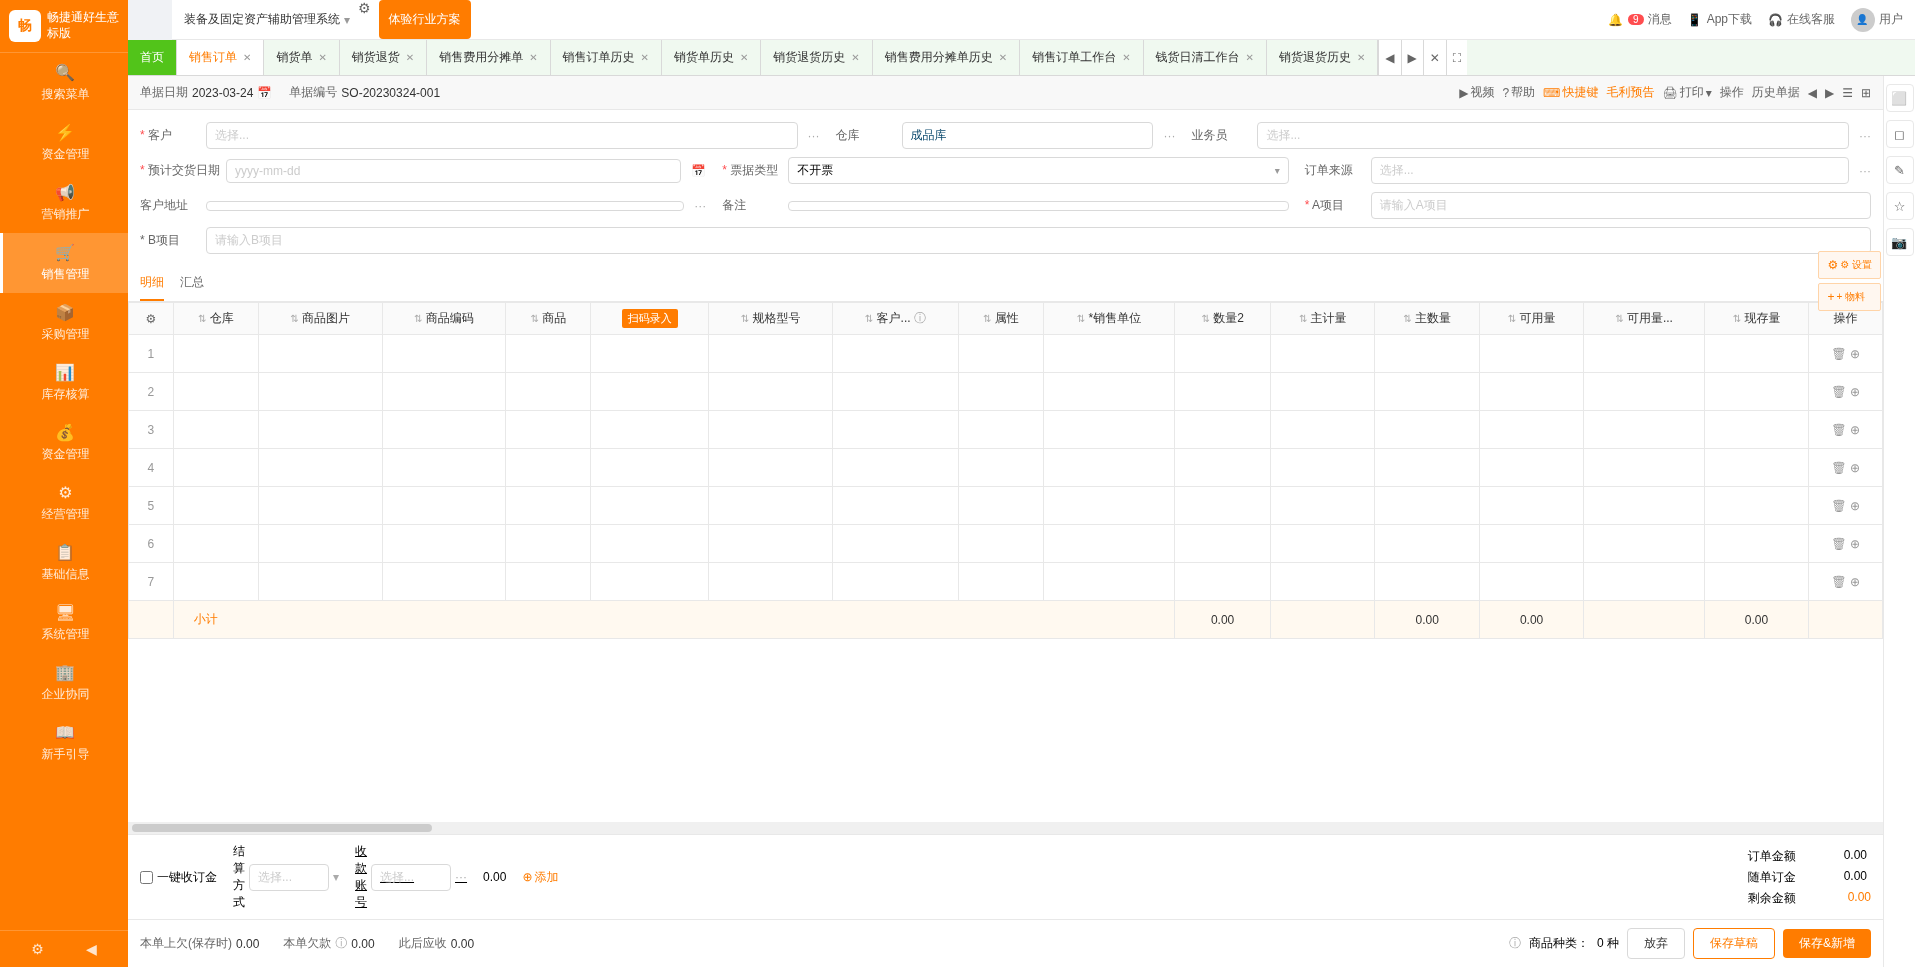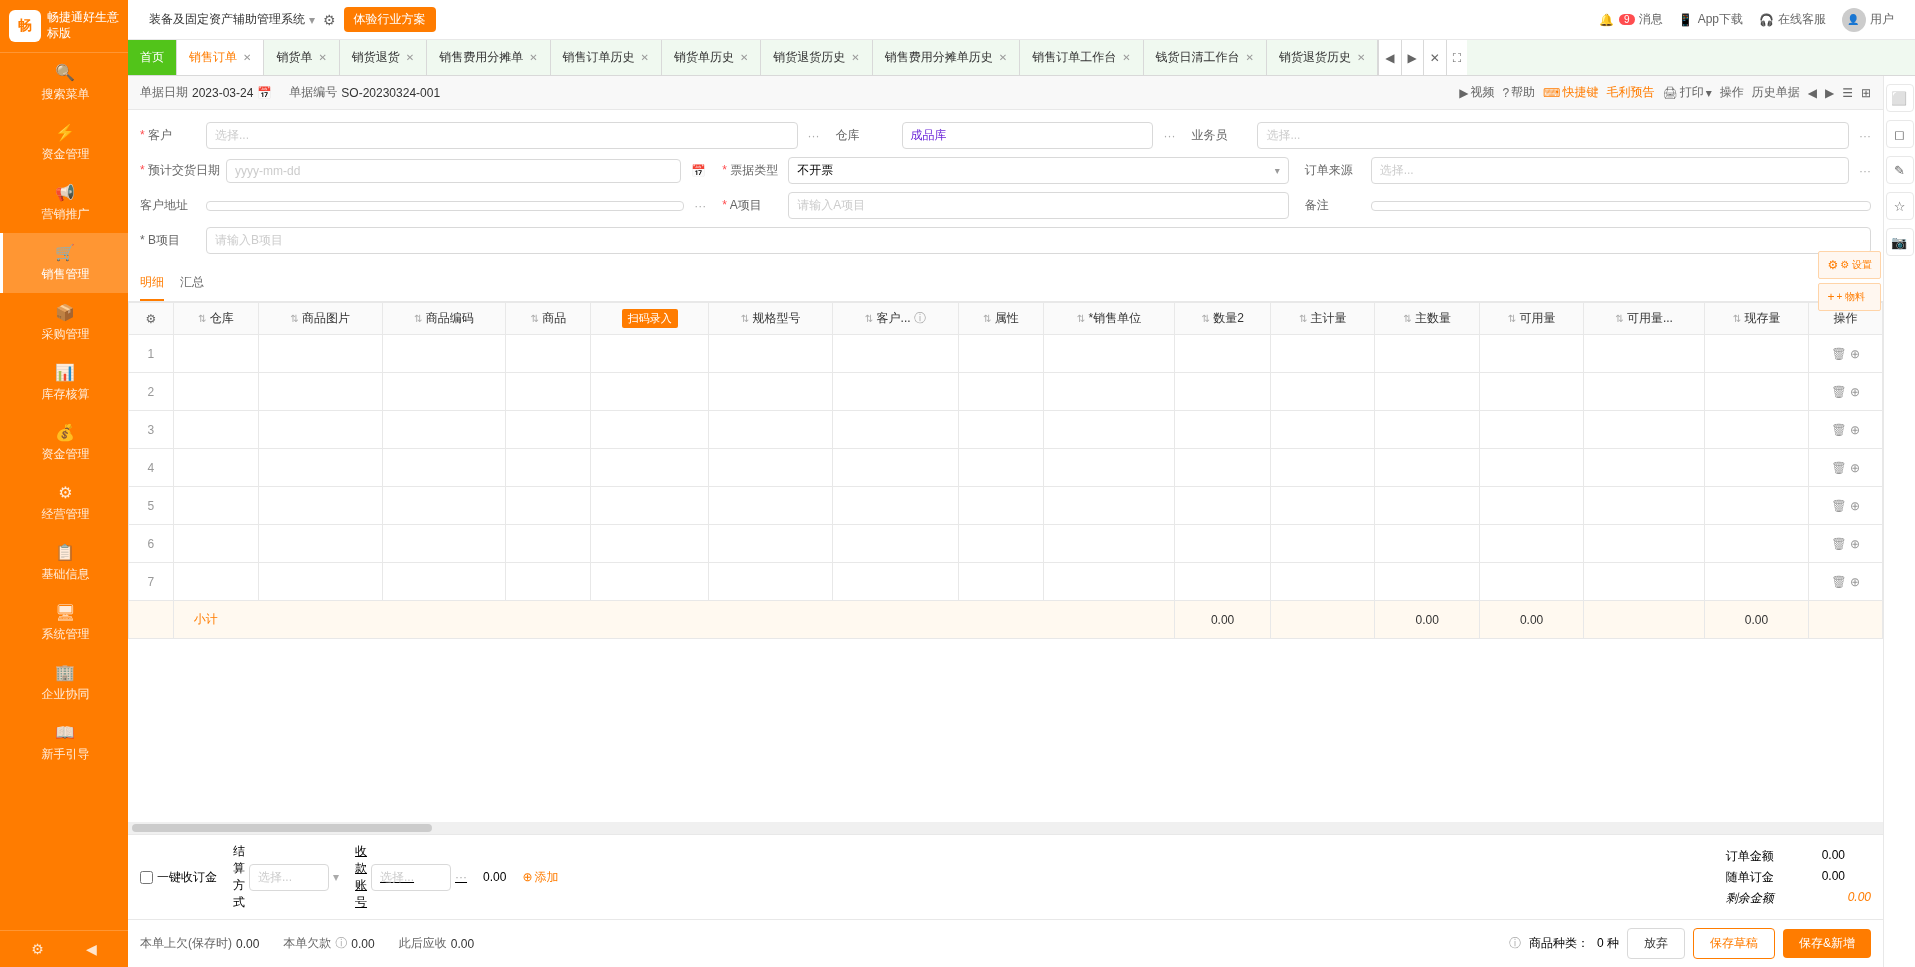--- a/index.html
+++ b/index.html
@@ -64,26 +64,26 @@
       flex: 1;
       display: flex;
       flex-direction: column;
       overflow: hidden;
     }
 
     
     .top-header {
       background: white;
       display: flex;
-      align-items: center;
-      padding: 0 21px;
+      padding: 0 12px;
       height: 40px;
       border-bottom: 1px solid #e8e8e8;
       flex-shrink: 0;
       gap: 8px;
+      margin-left: 44px;
     }
     .system-title {
       font-size: 12px;
       color: #333;
       display: flex;
       align-items: center;
       gap: 4px;
     }
     .system-title-dropdown { color: #999; cursor: pointer; }
     .gear-icon { color: #666; cursor: pointer; font-size: 14px; }
@@ -236,21 +236,21 @@
     .form-group-label.required::before {
       content: '* ';
       color: #ff4d4f;
     }
     .form-input {
       flex: 1;
       border: 1px solid #d9d9d9;
       border-radius: 4px;
       padding: 4px 8px;
       font-size: 12px;
-      color: #6d28d9;
+      color: #0c4a6e;
       background: white;
       min-width: 80px;
     }
     .form-input-wide { min-width: 200px; }
     .form-select {
       flex: 1;
       border: 1px solid #d9d9d9;
       border-radius: 4px;
       padding: 4px 8px;
       font-size: 12px;
@@ -696,28 +696,28 @@
             </div>
           </div>
 
           <div class="form-row">
             <div class="form-group">
               <span class="form-group-label">客户地址</span>
               <div class="form-input form-input-wide"></div>
               <span class="dots-icon">···</span>
             </div>
             <div class="form-group">
+              <span class="form-group-label">备注</span>
+              <div class="form-input form-input-wide"></div>
+            </div>
+            <div class="form-group">
               <span class="form-group-label required">A项目</span>
               <div class="form-input form-input-wide" style="color:#ccc;">
                 <span>请输入A项目</span>
               </div>
-            </div>
-            <div class="form-group">
-              <span class="form-group-label">备注</span>
-              <div class="form-input form-input-wide"></div>
             </div>
           </div>
 
           <div class="form-row">
             <div class="form-group">
               <span class="form-group-label">* B项目</span>
               <div class="form-input" style="min-width:300px;color:#ccc;">
                 <span>请输入B项目</span>
               </div>
             </div>
@@ -995,21 +995,21 @@
 
           <div style="margin-left:auto;display:flex;flex-direction:column;gap:4px;font-size:12px;">
             <div style="display:flex;gap:48px;">
               <span>订单金额</span>
               <span>0.00</span>
             </div>
             <div style="display:flex;gap:48px;">
               <span>随单订金</span>
               <span>0.00</span>
             </div>
-            <div style="display:flex;gap:74px;font-style:italic;">
+            <div style="display:flex;gap:52px;">
               <span>剩余金额</span>
               <span style="color:#ff7c00;">0.00</span>
             </div>
           </div>
         </div>
 
         <div class="bottom-status">
           <div class="status-item">
             <span>本单上欠(保存时)</span>
             <span class="status-value">0.00</span>

